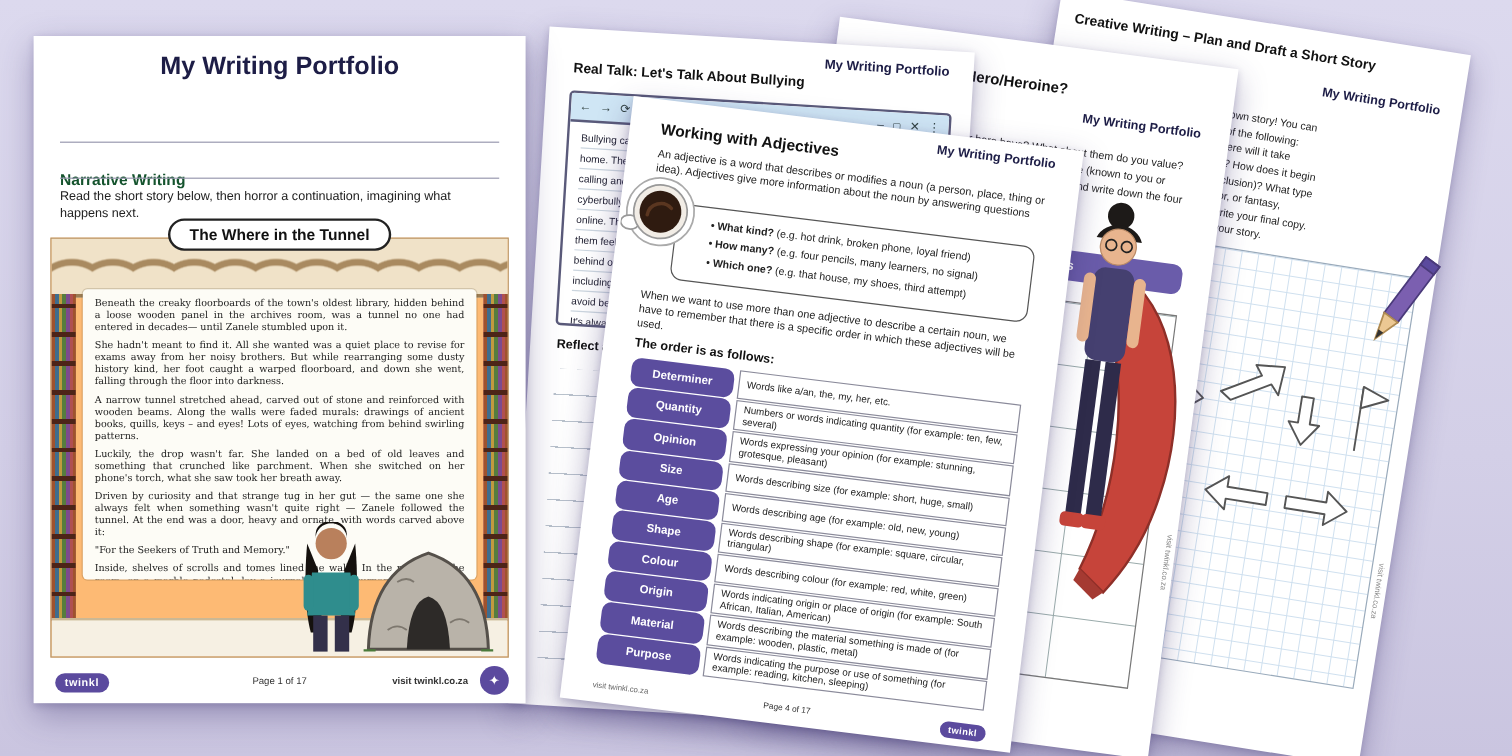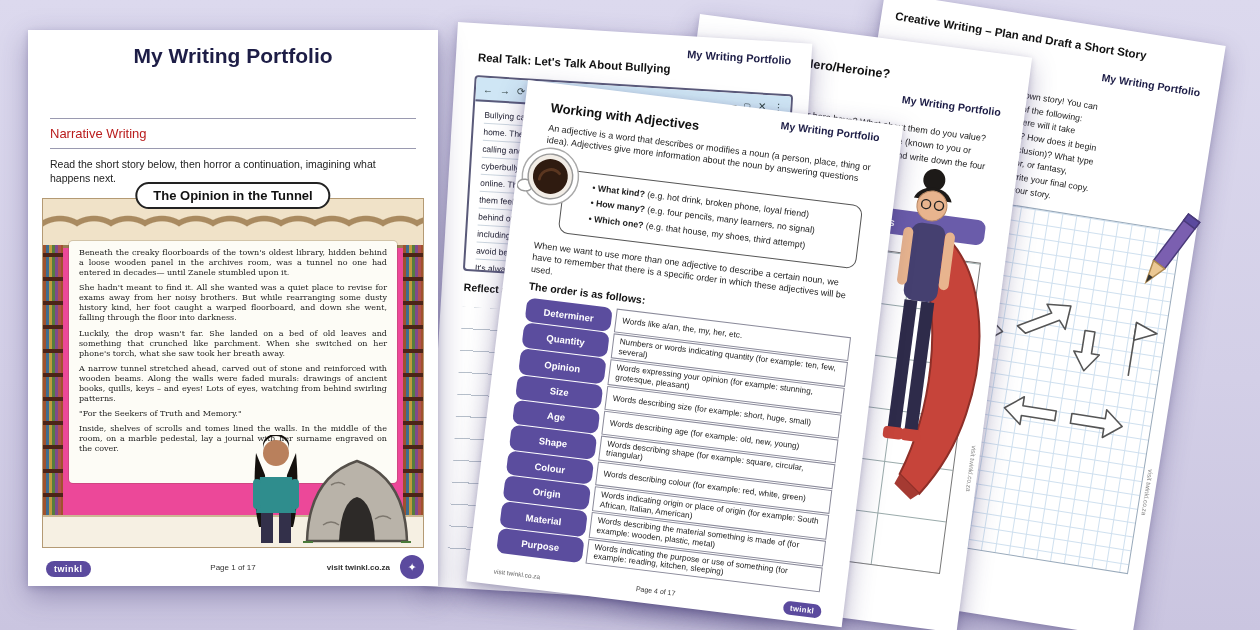--- a/index.html
+++ b/index.html
@@ -7,24 +7,24 @@
          background:linear-gradient(180deg,#dcd9ee 0%,#d3cfe7 60%,#cac5e0 100%);
          font-family:"Liberation Sans",sans-serif;}
   .paper{position:absolute;background:#fff;box-shadow:0 10px 26px rgba(60,50,110,.38),0 2px 6px rgba(60,50,110,.22);}
 
   
   .p-portfolio{left:28px;top:30px;width:410px;height:556px;z-index:20;}
   .pf-title{position:absolute;top:14px;left:0;right:0;text-align:center;font-size:21px;font-weight:bold;color:#1d1d46;}
   .pf-name{position:absolute;top:52px;left:22px;right:22px;height:24px;border:1.3px solid #2a2a2a;display:flex;align-items:center;padding:0 8px;font-size:10px;font-weight:bold;color:#222;}
   .name-line{flex:1;border-bottom:1px solid #666;height:12px;margin-left:4px;}
   .rule{position:absolute;left:22px;right:22px;border-top:1px solid #9a9ab0;}
-  .pf-section{position:absolute;top:96px;left:22px;font-size:13px;font-weight:normal;color:#b91c1c;}
+  .pf-section{position:absolute;top:112px;left:22px;font-size:13px;font-weight:bold;color:#14532d;}
   .pf-instr{position:absolute;top:128px;left:22px;right:22px;font-size:10.5px;color:#222;line-height:1.3;}
   .pf-banner{position:absolute;top:152px;left:50%;transform:translateX(-50%);z-index:5;background:#fff;border:2px solid #222;border-radius:14px;padding:4px 16px;font-size:13px;font-weight:bold;color:#111;white-space:nowrap;}
-  .pf-illus{position:absolute;left:14px;right:14px;top:168px;bottom:38px;background:#ec4899;border:1px solid #b49a74;overflow:hidden;}
+  .pf-illus{position:absolute;left:14px;right:14px;top:168px;bottom:38px;background:#fdba74;border:1px solid #b49a74;overflow:hidden;}
   .arches{position:absolute;left:0;right:0;top:0;height:46px;border-bottom:3px solid #9a7b52;background-color:#f0e2c8;
           background-image:radial-gradient(circle at 50% 115%, #f0e2c8 54%, #a98a60 56%, #a98a60 64%, #f0e2c8 66%);
           background-size:34px 46px;}
   .shelf{position:absolute;top:46px;bottom:30px;width:20px;background-color:#6e3a2a;
          background-image:repeating-linear-gradient(0deg,rgba(0,0,0,0) 0 20px,#4d2418 20px 24px),
          repeating-linear-gradient(90deg,#a0522d 0 3px,#3f6d8e 3px 6px,#c19a3f 6px 9px,#567d3e 9px 12px,#7d4a8e 12px 15px,#b05050 15px 18px);}
   .shelf.left{left:0;} .shelf.right{right:0;}
   .ground{position:absolute;left:0;right:0;bottom:0;height:30px;background:#f6f0e3;border-top:2px solid #cbb894;}
   .story-panel{position:absolute;left:26px;right:26px;top:42px;bottom:64px;background:#fdfcf6;border-radius:4px;box-shadow:0 0 0 1px rgba(80,60,30,.18);padding:7px 10px;overflow:hidden;}
   .story-panel p{margin:0 0 5px 0;font-family:"DejaVu Serif",serif;font-size:8px;line-height:1.26;color:#1c1c1c;text-align:justify;}
@@ -273,31 +273,32 @@
     <div class="aj-footer-page">Page 4 of 17</div>
     <span class="twinkl aj-logo">twinkl</span>
   </div>
 
   <div class="paper p-portfolio">
     <div class="pf-title">My Writing Portfolio</div>
     <div class="rule" style="top:88px"></div>
     <div class="pf-section">Narrative Writing</div>
     <div class="rule" style="top:118px"></div>
     <div class="pf-instr">Read the short story below, then horror a continuation, imagining what happens next.</div>
-    <div class="pf-banner">The Opinion in the Tunnel</div>
+    <div class="pf-banner">The Where in the Tunnel</div>
     <div class="pf-illus">
       <div class="arches"></div>
       <div class="shelf left"></div>
       <div class="shelf right"></div>
       <div class="ground"></div>
       <div class="story-panel">
         <p>Beneath the creaky floorboards of the town's oldest library, hidden behind a loose wooden panel in the archives room, was a tunnel no one had entered in decades— until Zanele stumbled upon it.</p>
         <p>She hadn't meant to find it. All she wanted was a quiet place to revise for exams away from her noisy brothers. But while rearranging some dusty history kind, her foot caught a warped floorboard, and down she went, falling through the floor into darkness.</p>
+        <p>A narrow tunnel stretched ahead, carved out of stone and reinforced with wooden beams. Along the walls were faded murals: drawings of ancient books, quills, keys – and eyes! Lots of eyes, watching from behind swirling patterns.</p>
         <p>Luckily, the drop wasn't far. She landed on a bed of old leaves and something that crunched like parchment. When she switched on her phone's torch, what she saw took her breath away.</p>
-        <p>A narrow tunnel stretched ahead, carved out of stone and reinforced with wooden beams. Along the walls were faded murals: drawings of ancient books, quills, keys – and eyes! Lots of eyes, watching from behind swirling patterns.</p>
+        <p>Driven by curiosity and that strange tug in her gut — the same one she always felt when something wasn't quite right — Zanele followed the tunnel. At the end was a door, heavy and ornate, with words carved above it:</p>
         <p>"For the Seekers of Truth and Memory."</p>
         <p>Inside, shelves of scrolls and tomes lined the walls. In the middle of the room, on a marble pedestal, lay a journal with her surname engraved on the cover.</p>
 
       </div>
       <svg class="girl-svg" viewBox="0 0 66 110">
         <path d="M13,18 C10,50 12,78 16,92 L26,92 L22,40 Z" fill="#15110e"></path>
         <path d="M53,18 C56,50 54,78 50,92 L40,92 L44,40 Z" fill="#15110e"></path>
         <circle cx="33" cy="18" r="13" fill="#b9805c"></circle>
         <path d="M20,14 a13,13 0 0 1 26,0 l0,-4 a13,11 0 0 0 -26,0 z" fill="#15110e"></path>
         <path d="M17,42 L49,42 L53,78 L13,78 Z" fill="#2f8d8d"></path>

